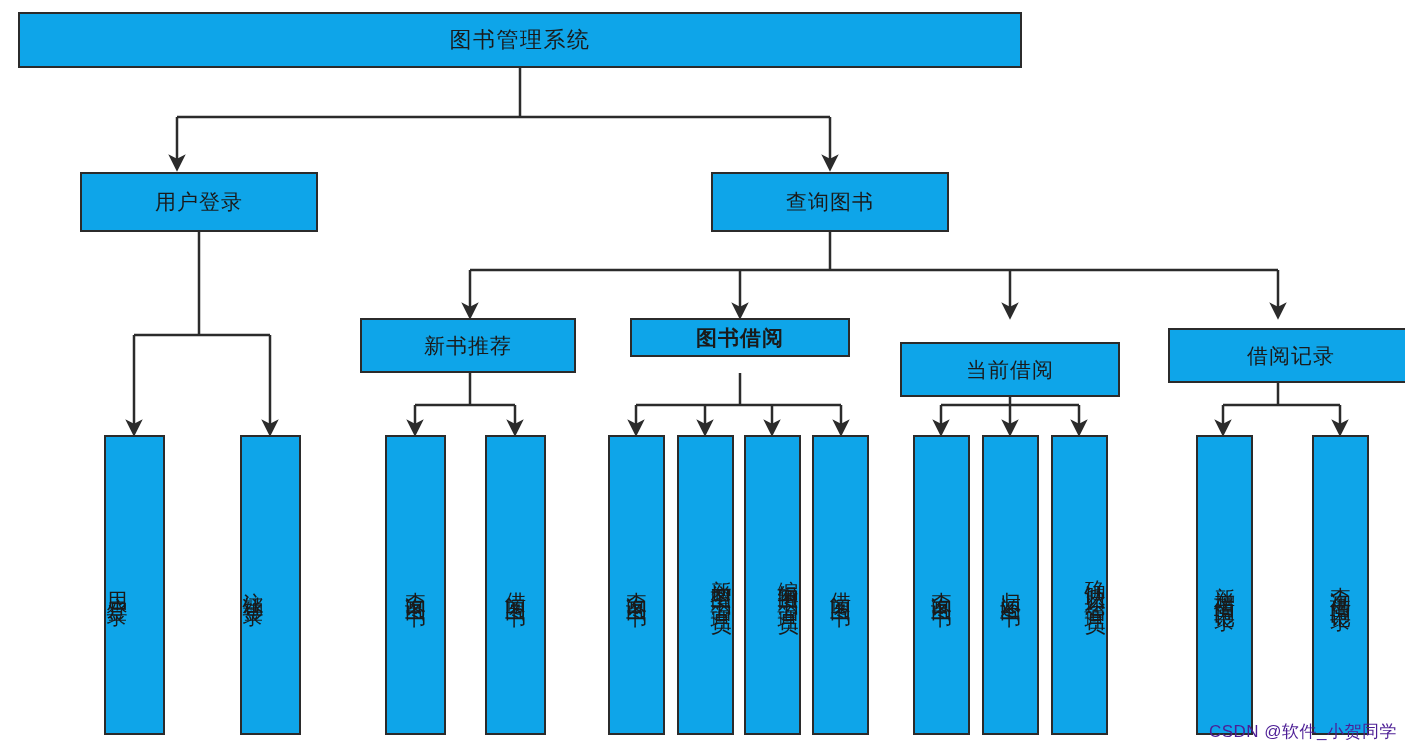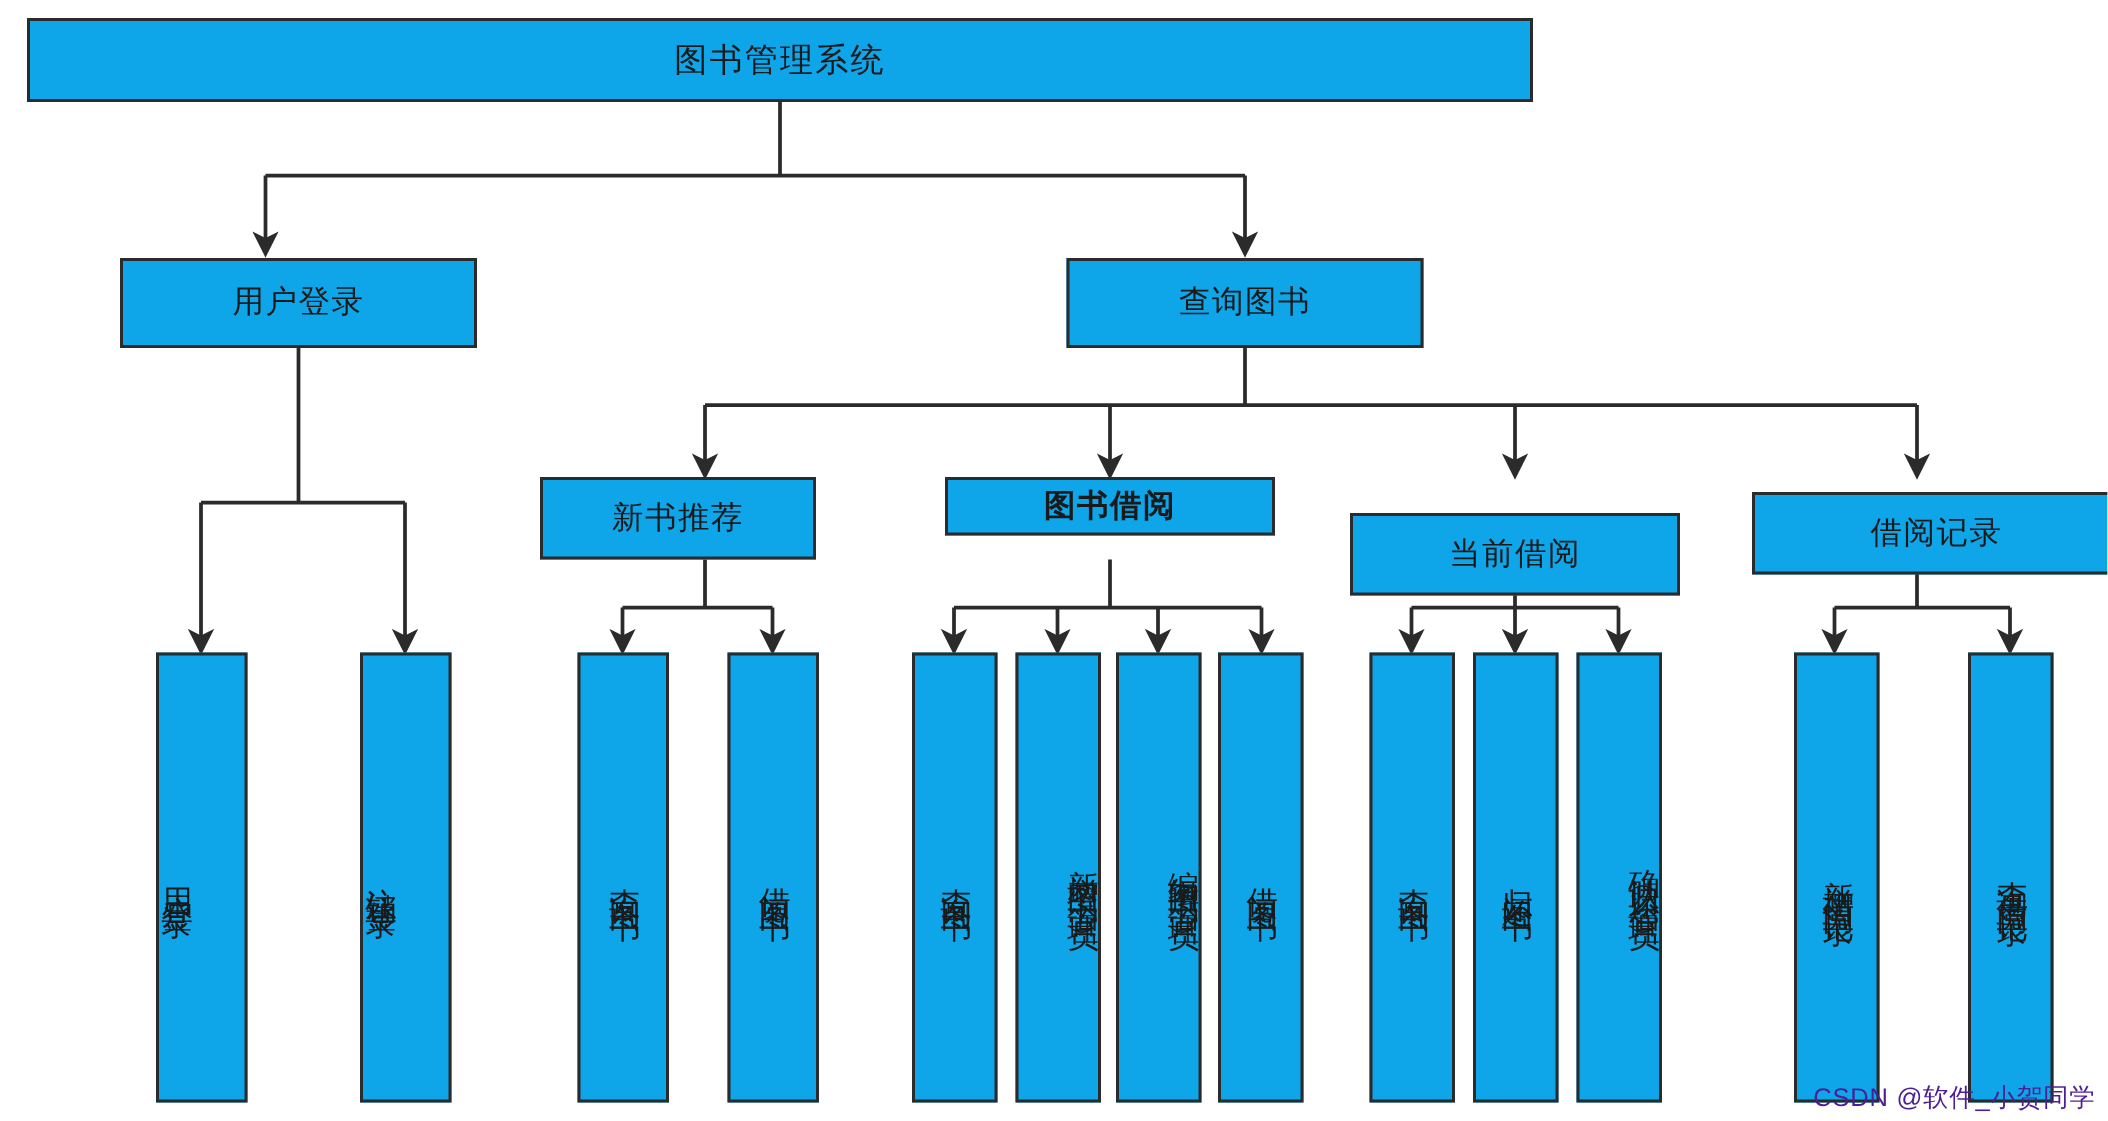--- a/index.html
+++ b/index.html
@@ -134,21 +134,21 @@
     <span>图书管理系统</span>
   </div>
 
   <div class="node node-h" style="left:80px; top:172px; width:238px; height:60px;">
     <span>用户登录</span>
   </div>
   <div class="node node-h" style="left:711px; top:172px; width:238px; height:60px;">
     <span>查询图书</span>
   </div>
 
-  <div class="node node-h" style="left:360px; top:318px; width:184px; height:55px;">
+  <div class="node node-h" style="left:360px; top:318px; width:216px; height:55px;">
     <span>新书推荐</span>
   </div>
   <div class="node node-h" style="left:630px; top:318px; width:220px; height:39px;font-weight:bold;">
     <span>图书借阅</span>
   </div>
   <div class="node node-h" style="left:900px; top:318px; width:220px; height:55px;margin-top:24px;">
     <span>当前借阅</span>
   </div>
   <div class="node node-h" style="left:1168px; top:328px; width:246px; height:55px;">
     <span>借阅记录</span>

